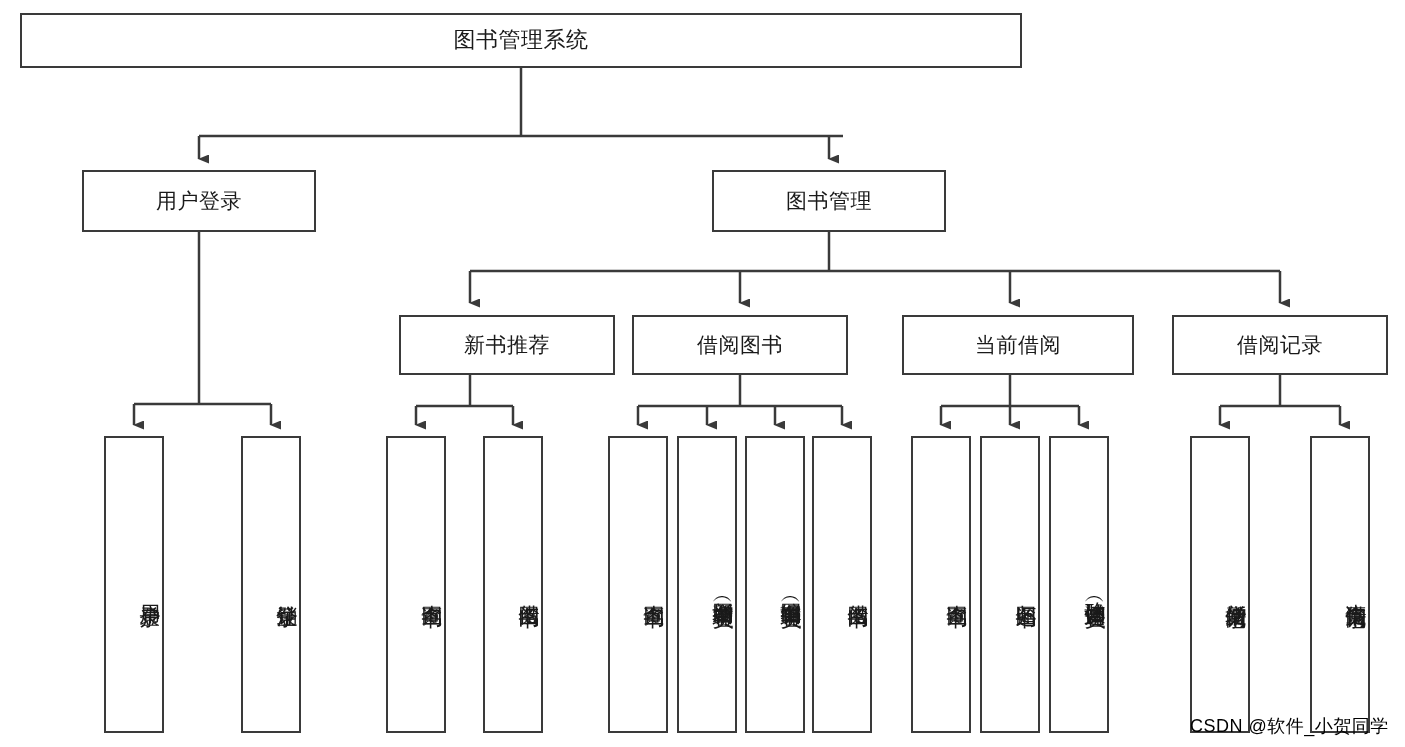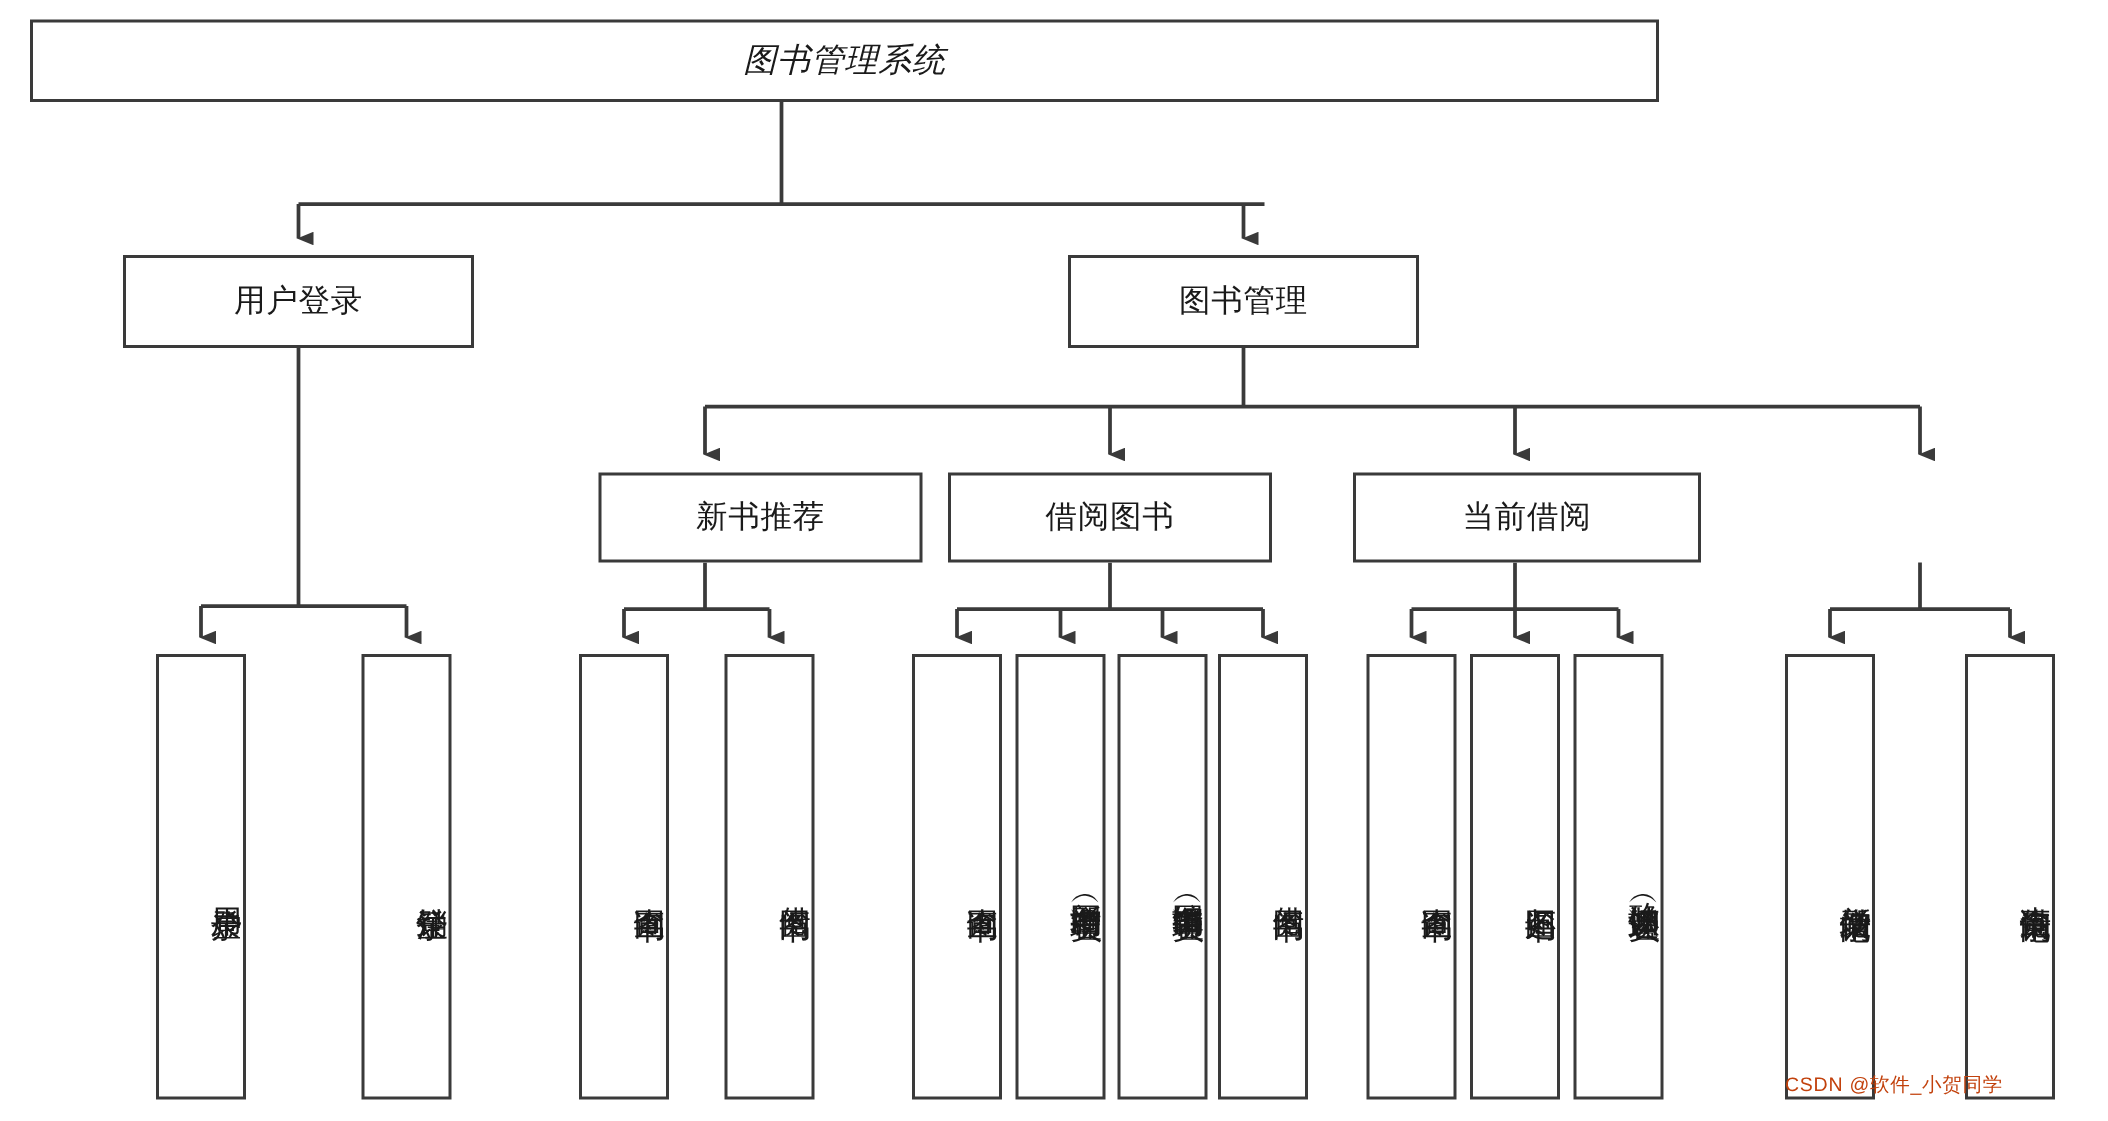--- a/index.html
+++ b/index.html
@@ -54,22 +54,22 @@
     line-height: 1.12;
     letter-spacing: 1px;
     padding: 10px 0 0 0;
     align-items: flex-start;
     justify-content: center;
   }
   .watermark {
     position: absolute;
     left: 1190px;
     top: 714px;
-    font-size: 13px;
-    color: #c2410c;
+    font-size: 18px;
+    color: #000000;
     letter-spacing: 0.5px;
     white-space: nowrap;
     z-index: 5;
   }
 </style>
 </head>
 <body>
 
 <div id="canvas">
 
@@ -116,28 +116,29 @@
       <path d="M1010,406 L1010,425" marker-end="url(#arr)"></path>
       <path d="M1079,406 L1079,425" marker-end="url(#arr)"></path>
 
       <path d="M1280,375 L1280,406"></path>
       <path d="M1220,406 L1340,406"></path>
       <path d="M1220,406 L1220,425" marker-end="url(#arr)"></path>
       <path d="M1340,406 L1340,425" marker-end="url(#arr)"></path>
     </g>
   </svg>
 
-  <div class="node h root" style="left:20px; top:13px; width:1086px; height:55px;font-style:italic;">图书管理系统</div>
+  <div class="node h root" style="left:20px; top:13px; width:1002px; height:55px;">图书管理系统</div>
 
   <div class="node h" style="left:82px; top:170px; width:234px; height:62px;">用户登录</div>
   <div class="node h" style="left:712px; top:170px; width:234px; height:62px;">图书管理</div>
 
   <div class="node h" style="left:362px; top:315px; width:216px; height:60px;margin-left:37px;">新书推荐</div>
   <div class="node h" style="left:632px; top:315px; width:216px; height:60px;">借阅图书</div>
   <div class="node h" style="left:902px; top:315px; width:232px; height:60px;">当前借阅</div>
+  <div class="node h" style="left:1172px; top:315px; width:216px; height:60px;">借阅记录</div>
 
   <div class="node v" style="left:104px; top:436px; width:60px; height:297px;">用户登录</div>
   <div class="node v" style="left:241px; top:436px; width:60px; height:297px;">注销登录</div>
 
   <div class="node v" style="left:386px; top:436px; width:60px; height:297px;">查询图书</div>
   <div class="node v" style="left:483px; top:436px; width:60px; height:297px;">借阅图书</div>
 
   <div class="node v" style="left:608px; top:436px; width:60px; height:297px;">查询图书</div>
   <div class="node v" style="left:677px; top:436px; width:60px; height:297px;">新增图书（管理员）</div>
   <div class="node v" style="left:745px; top:436px; width:60px; height:297px;">编辑图书（管理员）</div>

